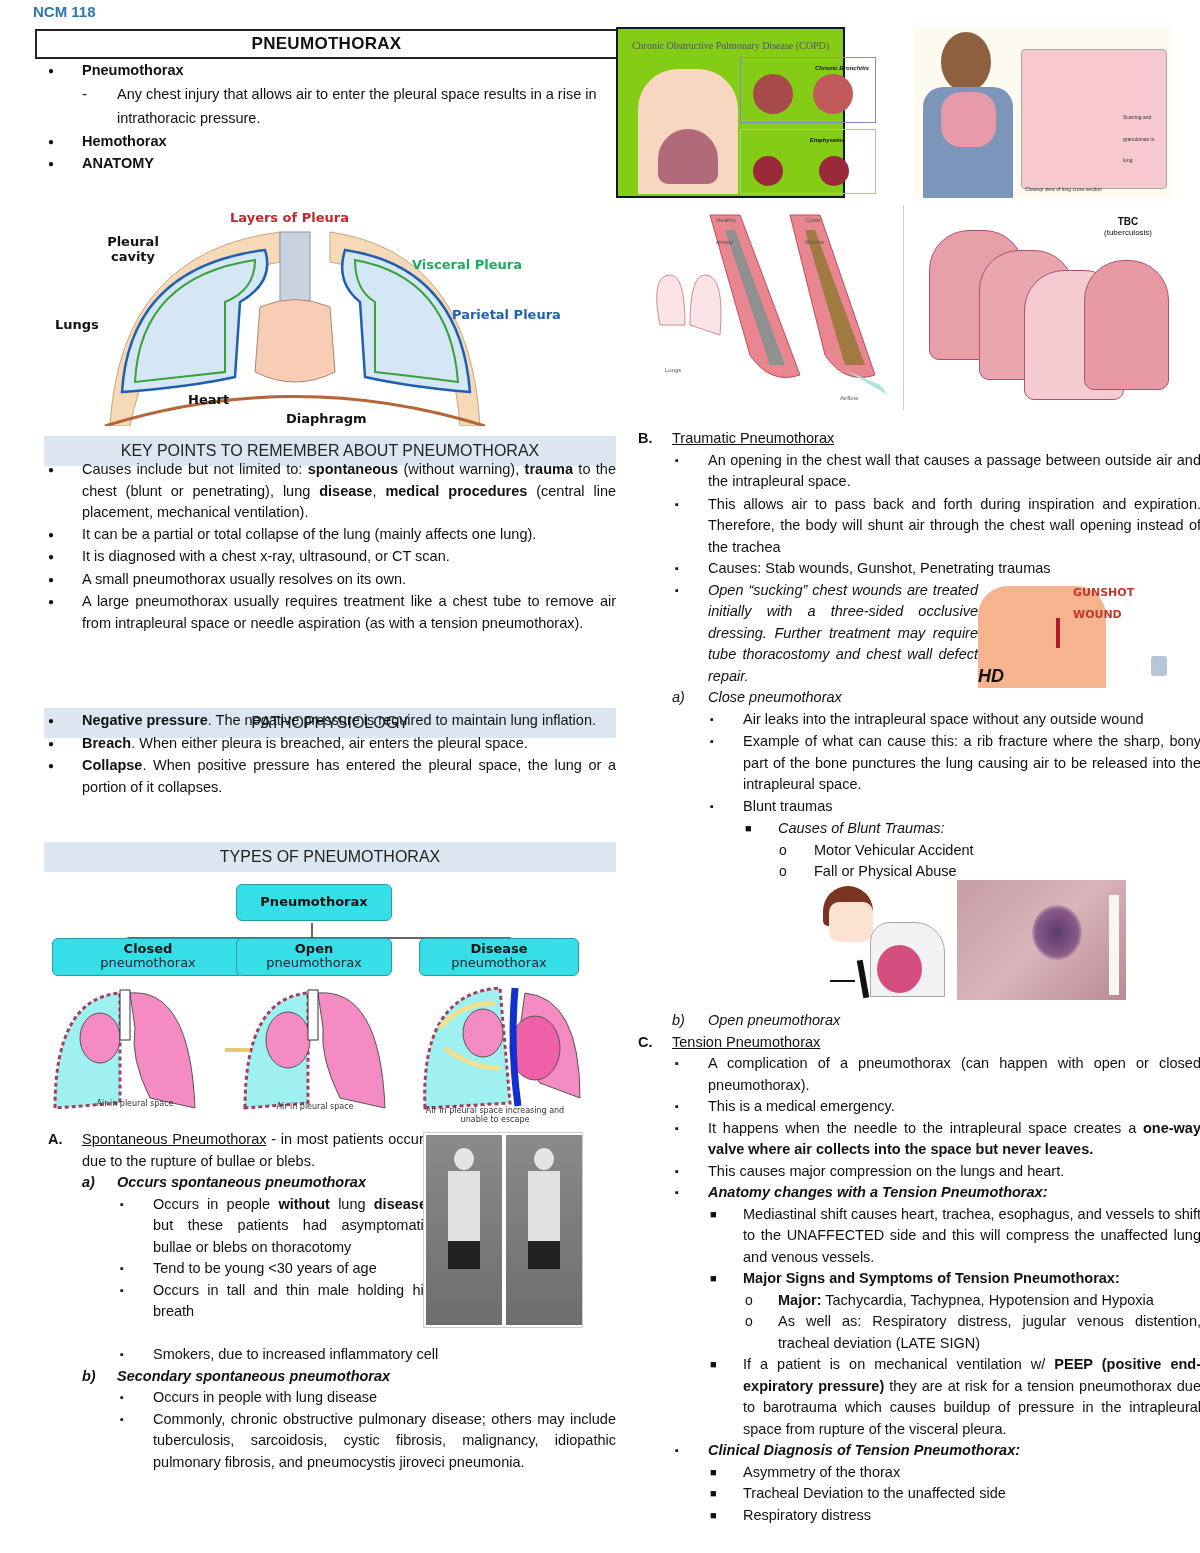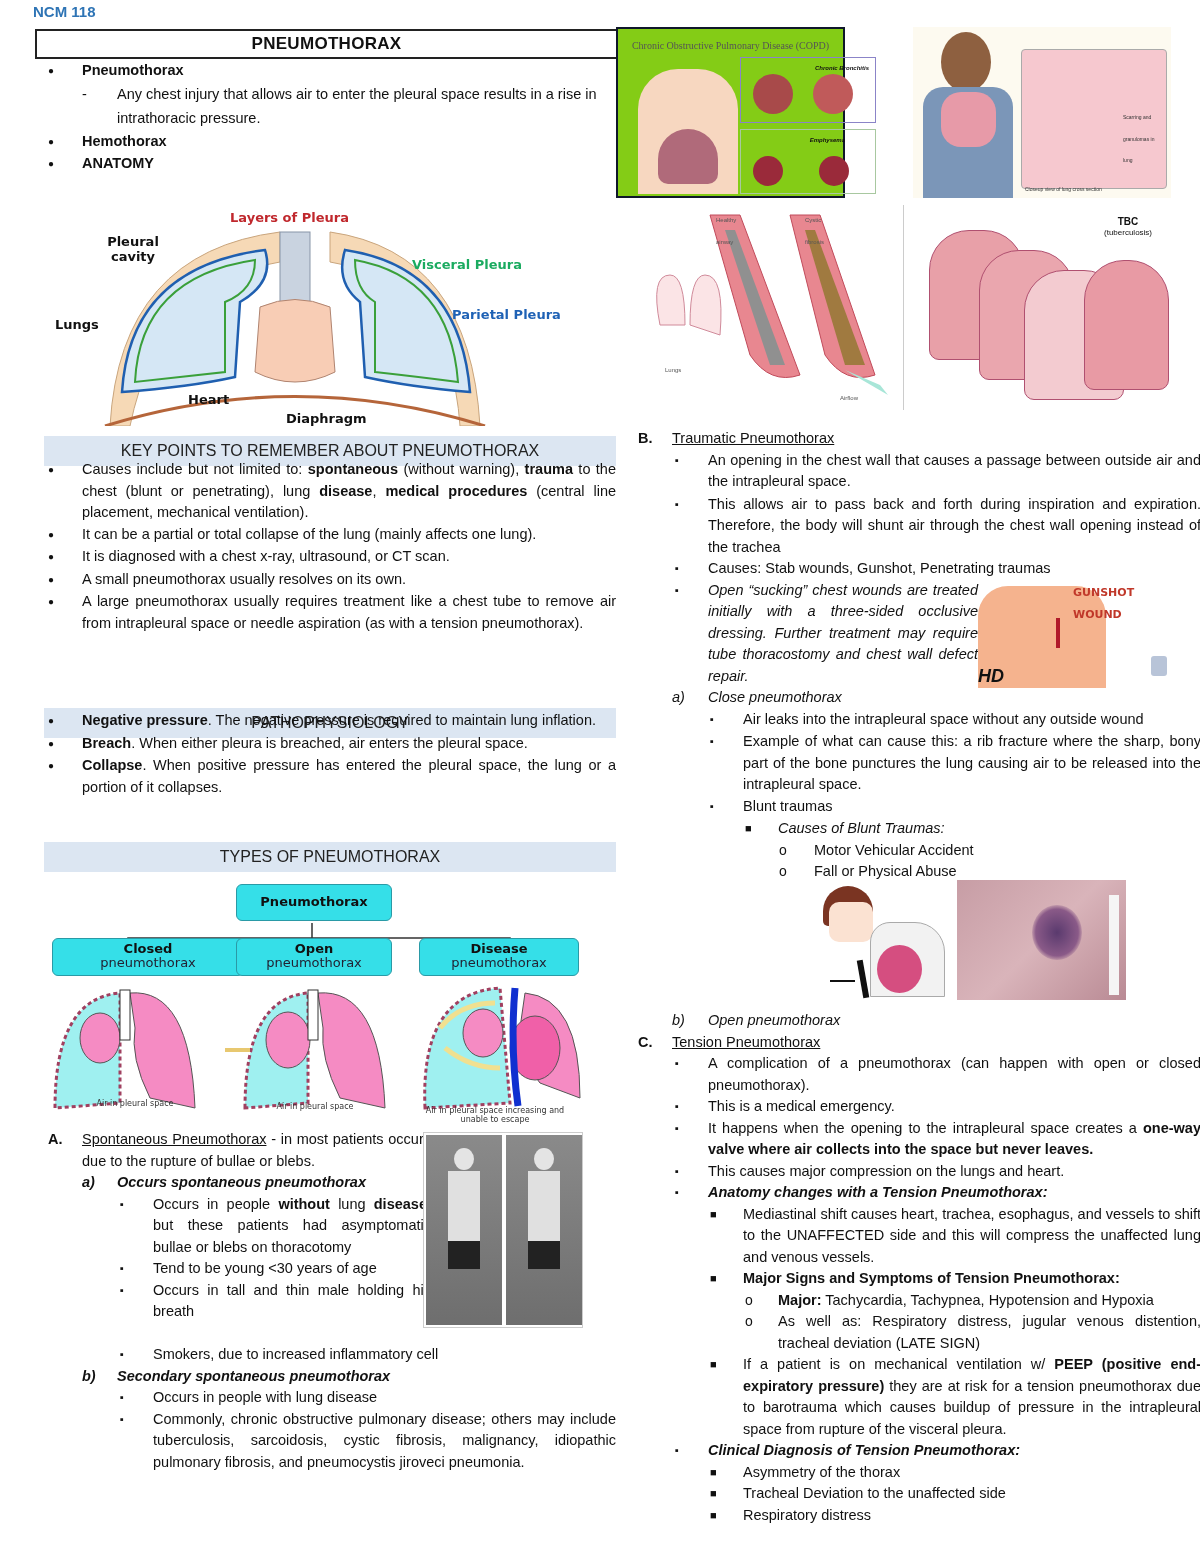--- a/index.html
+++ b/index.html
@@ -251,21 +251,21 @@
   <div class="sq" style="padding-left:73px;">
     <i class="mk" style="left:37px; font-size:14.5px;">b)</i>
     <i>Open pneumothorax</i>
   </div>
   <div class="sq" style="padding-left:37px;">
     <b class="mk" style="left:3px; font-size:14.5px;">C.</b>
     <span class="u" style="font-weight:normal;">Tension Pneumothorax</span>
   </div>
   <div class="sq" style="padding-left:73px;"><span class="mk" style="left:40px;">▪</span><span>A complication of a pneumothorax (can happen with open or closed pneumothorax).</span></div>
   <div class="sq" style="padding-left:73px;"><span class="mk" style="left:40px;">▪</span><span>This is a medical emergency.</span></div>
-  <div class="sq" style="padding-left:73px;"><span class="mk" style="left:40px;">▪</span><span>It happens when the opening to the intrapleural space creates a </span><b>one-way valve where air collects into the space but never leaves.</b></div>
+  <div class="sq" style="padding-left:73px;"><span class="mk" style="left:40px;">▪</span><span>It happens when the needle to the intrapleural space creates a </span><b>one-way valve where air collects into the space but never leaves.</b></div>
   <div class="sq" style="padding-left:73px;"><span class="mk" style="left:40px;">▪</span><span>This causes major compression on the lungs and heart.</span></div>
   <div class="sq" style="padding-left:73px;"><span class="mk" style="left:40px;">▪</span><i class="b">Anatomy changes with a Tension Pneumothorax:</i></div>
   <div class="sq" style="padding-left:108px;"><span class="mk" style="left:75px;">■</span><span>Mediastinal shift causes heart, trachea, esophagus, and vessels to shift to the UNAFFECTED side and this will compress the unaffected lung and venous vessels.</span></div>
   <div class="sq" style="padding-left:108px;"><span class="mk" style="left:75px;">■</span><b>Major Signs and Symptoms of Tension Pneumothorax:</b></div>
   <div class="sq" style="padding-left:143px;"><span class="mk" style="left:110px; font-size:14px;">o</span><b>Major:</b><span> Tachycardia, Tachypnea, Hypotension and Hypoxia</span></div>
   <div class="sq" style="padding-left:143px;"><span class="mk" style="left:110px; font-size:14px;">o</span><span>As well as: Respiratory distress, jugular venous distention, tracheal deviation (LATE SIGN)</span></div>
   <div class="sq" style="padding-left:108px;"><span class="mk" style="left:75px;">■</span><span>If a patient is on mechanical ventilation w/ </span><b>PEEP (positive end-expiratory pressure)</b><span> they are at risk for a tension pneumothorax due to barotrauma which causes buildup of pressure in the intrapleural space from rupture of the visceral pleura.</span></div>
   <div class="sq" style="padding-left:73px;"><span class="mk" style="left:40px;">▪</span><i class="b">Clinical Diagnosis of Tension Pneumothorax:</i></div>
   <div class="sq" style="padding-left:108px;"><span class="mk" style="left:75px;">■</span><span>Asymmetry of the thorax</span></div>
   <div class="sq" style="padding-left:108px;"><span class="mk" style="left:75px;">■</span><span>Tracheal Deviation to the unaffected side</span></div>

